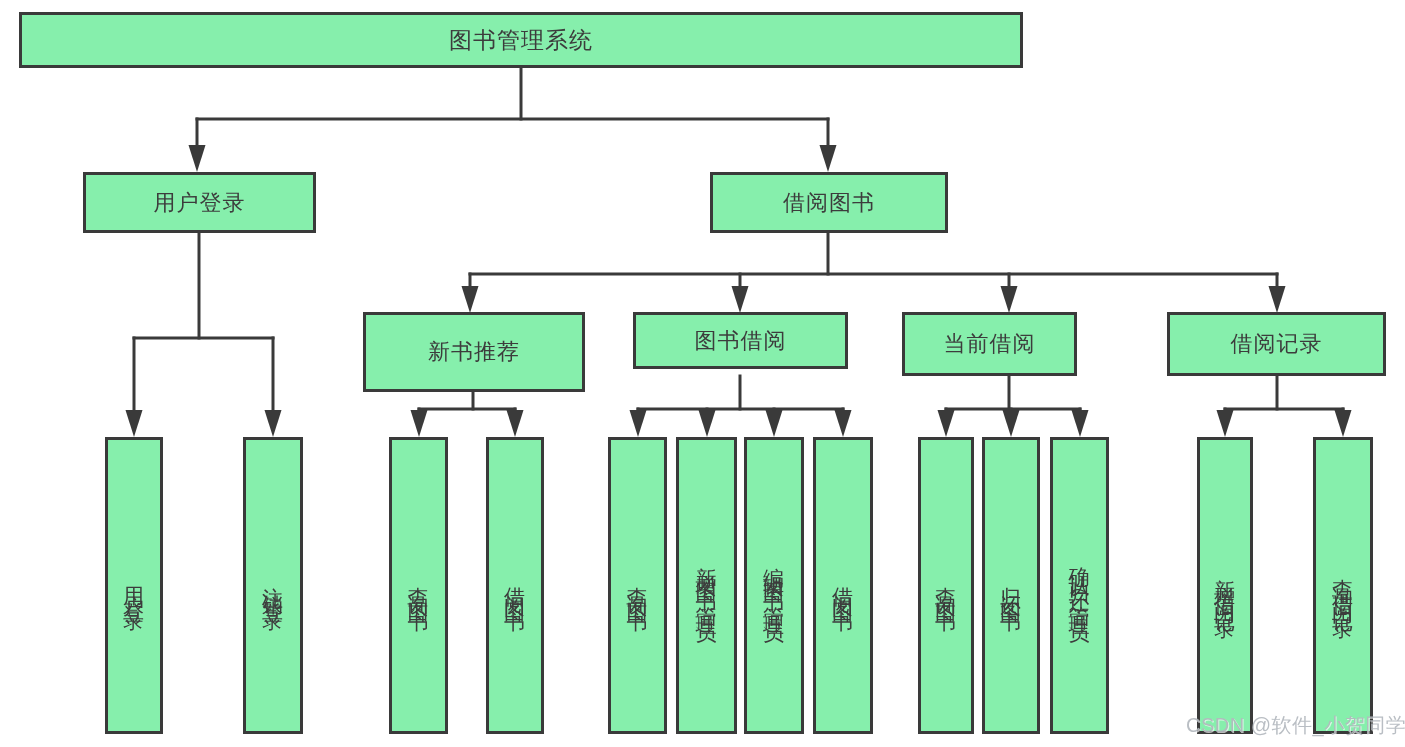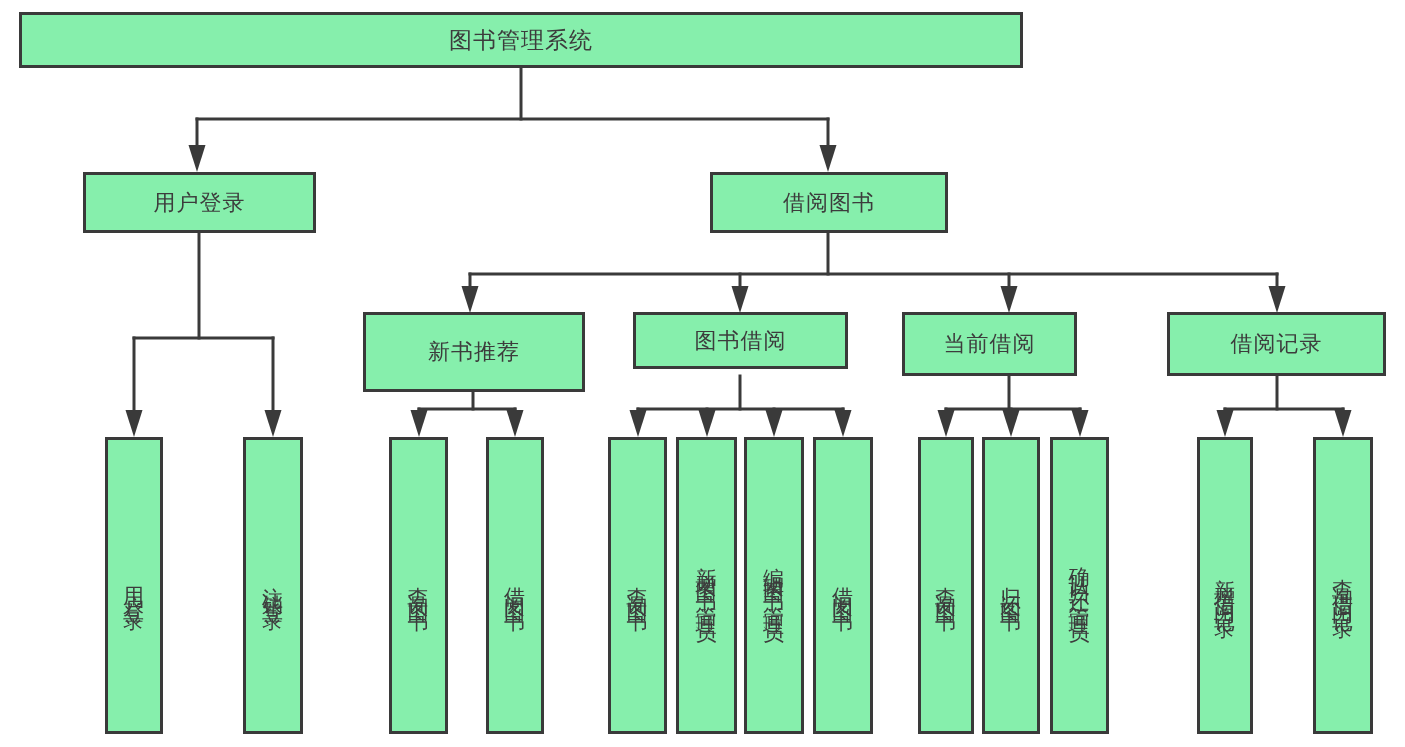--- a/index.html
+++ b/index.html
@@ -189,14 +189,15 @@
     <span class="vlabel">确认归还（管理员）</span>
   </div>
 
   <div class="box" style="left:1197px;top:437px;width:56px;height:297px">
     <span class="vlabel">新增借阅记录</span>
   </div>
   <div class="box" style="left:1313px;top:437px;width:60px;height:297px">
     <span class="vlabel">查询借阅记录</span>
   </div>
 
+  <span class="watermark">CSDN @软件_小贺同学</span>
 
 </div>
 
 </body></html>

